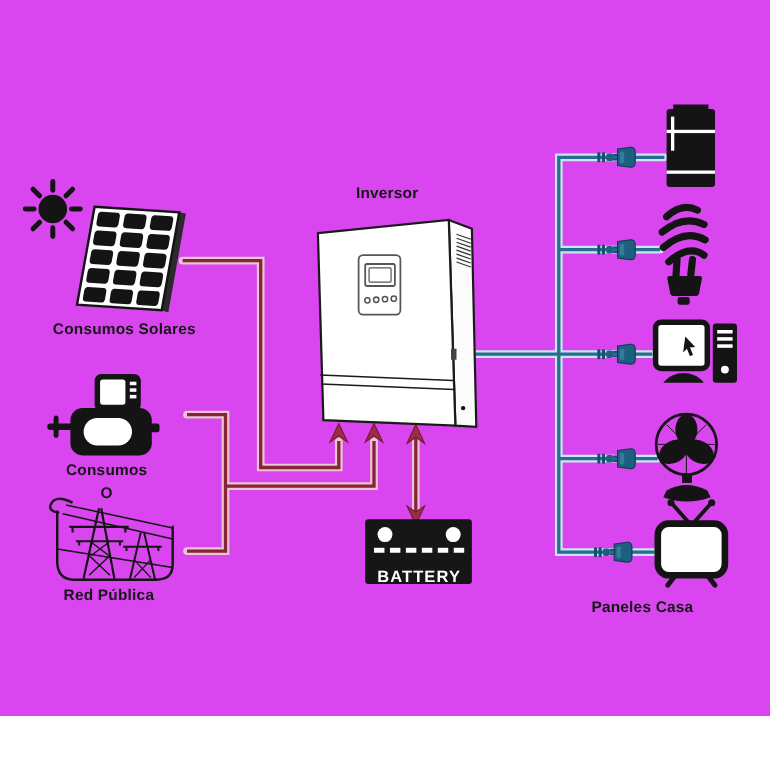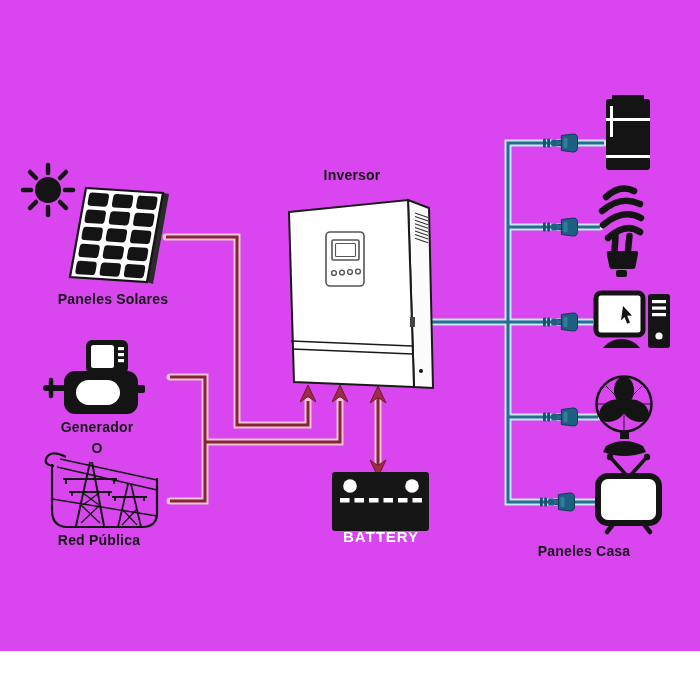--- a/index.html
+++ b/index.html
@@ -256,20 +256,20 @@
     <rect x="598" y="476" width="61" height="47" rx="10" fill="#ffffff" stroke="#141414" stroke-width="6"></rect>
     <g stroke="#141414" stroke-width="4.5" stroke-linecap="round">
       <line x1="614" y1="523" x2="607" y2="532"></line>
       <line x1="643" y1="523" x2="650" y2="532"></line>
     </g>
   </g>
 
 </svg>
 
 <div class="label" style="left:352px;top:167px">Inversor</div>
-<div class="label" style="left:113px;top:291px">Paneles Solares</div>
-<div class="label" style="left:97px;top:419px">Generador</div>
+<div class="label" style="left:113px;top:291px">Consumos Solares</div>
+<div class="label" style="left:97px;top:419px">Consumos</div>
 <div class="label" style="left:97px;top:440px">O</div>
 <div class="label" style="left:99px;top:532px">Red Pública</div>
-<div class="battery-text" style="left:381px;top:528px">BATTERY</div>
+<div class="battery-text" style="left:381px;top:516px">BATTERY</div>
 <div class="label" style="left:584px;top:543px">Paneles Casa</div>
 
 </div>
 
 </body></html>

